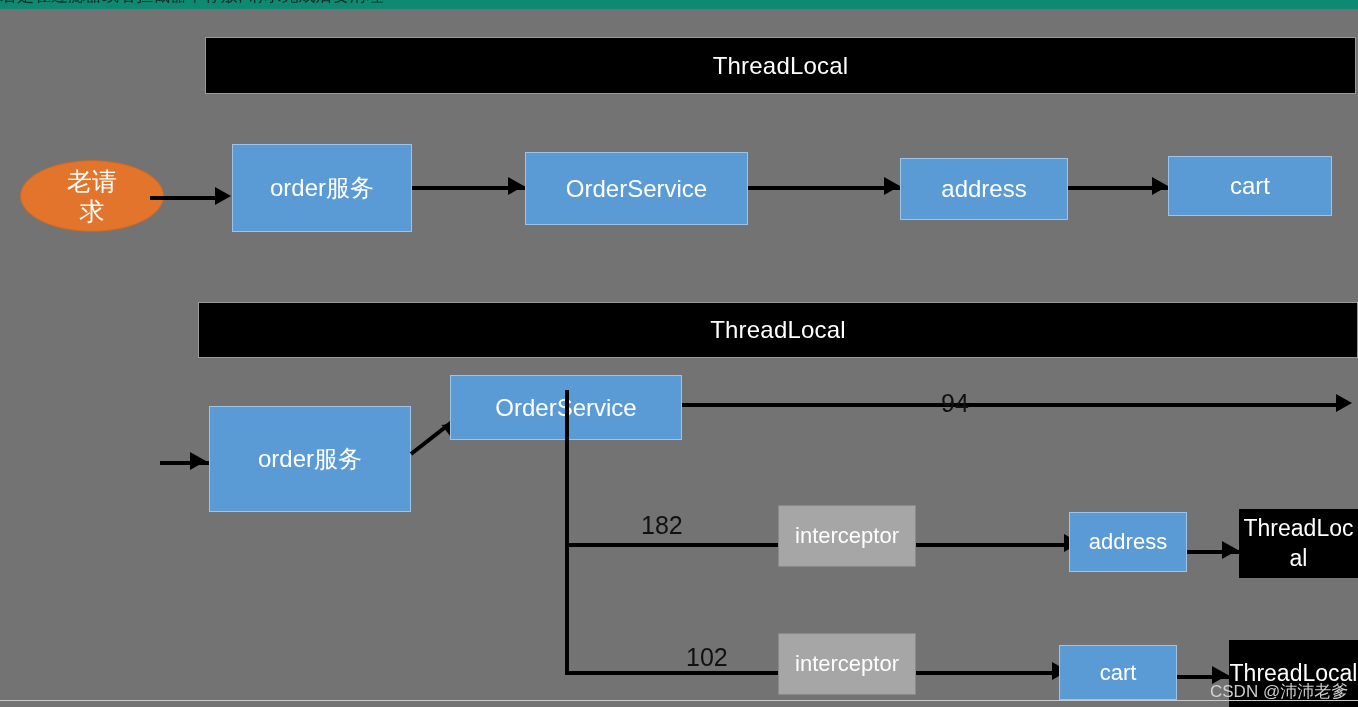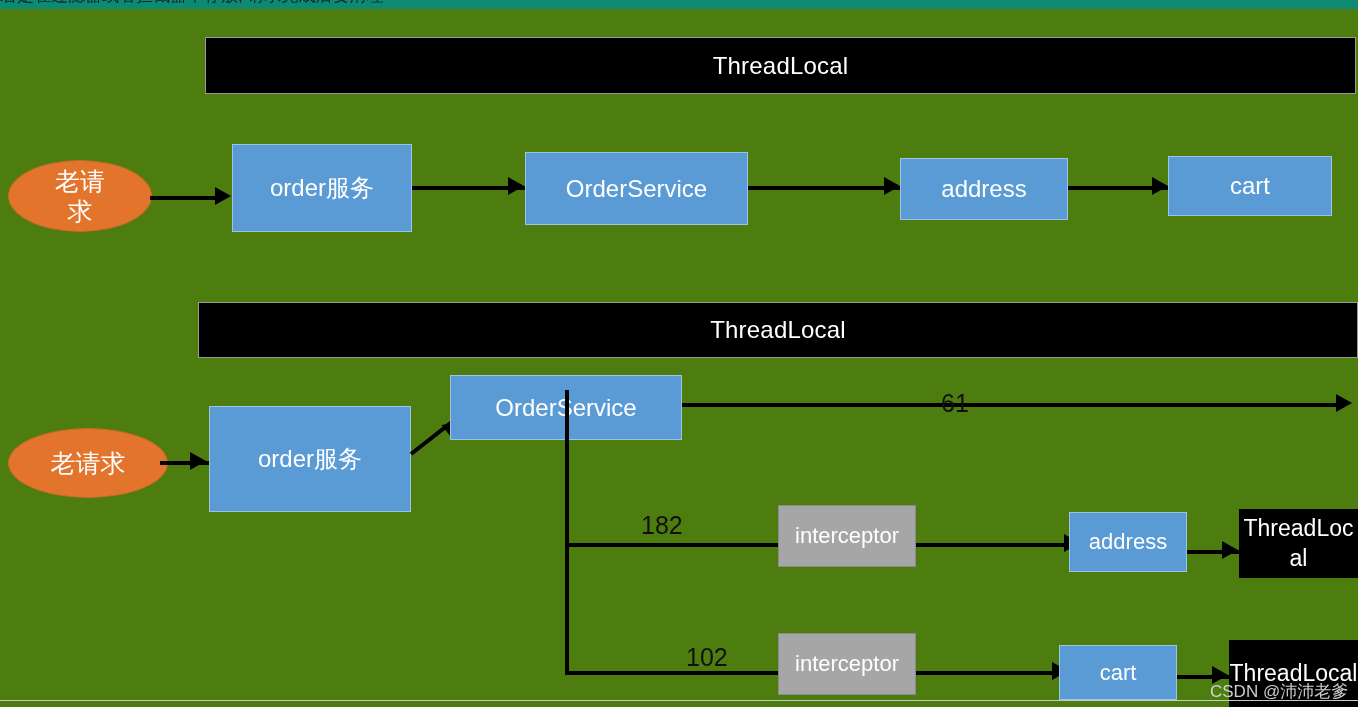--- a/index.html
+++ b/index.html
@@ -7,21 +7,21 @@
     padding: 0;
     background: #ffffff;
   }
   body {
     font-family: "Liberation Sans", sans-serif;
   }
   #canvas {
     position: relative;
     width: 1358px;
     height: 707px;
-    background: #4d7c0f;
+    background: #737373;
     overflow: hidden;
   }
   .topbar {
     position: absolute;
     left: 0;
     top: 0;
     width: 1358px;
     height: 9px;
     background: #0e8a72;
     overflow: hidden;
@@ -174,21 +174,21 @@
 <div id="canvas">
 
   <div class="topbar">
     <div class="topbar-clip">若是在过滤器或者拦截器中存放, 请求完成后要清理</div>
   </div>
 
   <div class="blackbar" style="left:205px; top:37px; width:1151px; height:57px;">
     <span>ThreadLocal</span>
   </div>
 
-  <div class="ellipse" style="left:8px; top:160px; width:144px; height:72px; white-space:pre-line;">
+  <div class="ellipse" style="left:20px; top:160px; width:144px; height:72px; white-space:pre-line;">
     <span>老请
 求</span>
   </div>
 
   <div class="hline" style="left:150px; top:196px; width:72px;"></div>
   <div class="arrowhead" style="left:215px; top:187px;"></div>
 
   <div class="bluebox" style="left:232px; top:144px; width:180px; height:88px;">
     <span>order服务</span>
   </div>
@@ -211,41 +211,38 @@
   <div class="arrowhead" style="left:1152px; top:177px;"></div>
 
   <div class="bluebox" style="left:1168px; top:156px; width:164px; height:60px;">
     <span>cart</span>
   </div>
 
   <div class="blackbar" style="left:198px; top:302px; width:1160px; height:56px;">
     <span>ThreadLocal</span>
   </div>
 
-  <div class="ellipse" style="left:8px; top:428px; width:160px; height:70px;">
-    <span>老请求</span>
-  </div>
 
   <div class="hline" style="left:160px; top:461px; width:50px;"></div>
   <div class="arrowhead" style="left:190px; top:452px;"></div>
 
   <div class="bluebox" style="left:209px; top:406px; width:202px; height:106px;">
     <span>order服务</span>
   </div>
 
   <div class="diagline" style="left:411px; top:452px; width:57px; transform: rotate(-38deg);"></div>
   <div class="arrowhead rot" style="left:447px; top:423px; transform: rotate(-38deg);"></div>
 
   <div class="bluebox" style="left:450px; top:375px; width:232px; height:65px;">
     <span>OrderService</span>
   </div>
 
   <div class="hline" style="left:682px; top:403px; width:658px;"></div>
   <div class="arrowhead" style="left:1336px; top:394px;"></div>
-  <div class="edgelabel" style="left:941px; top:389px;">61</div>
+  <div class="edgelabel" style="left:941px; top:389px;">94</div>
 
   <div class="vline" style="left:565px; top:390px; height:285px;"></div>
 
   <div class="hline" style="left:565px; top:543px; width:215px;"></div>
   <div class="edgelabel" style="left:641px; top:511px;">182</div>
 
   <div class="greybox" style="left:778px; top:505px; width:138px; height:62px;">
     <span>interceptor</span>
   </div>
 

